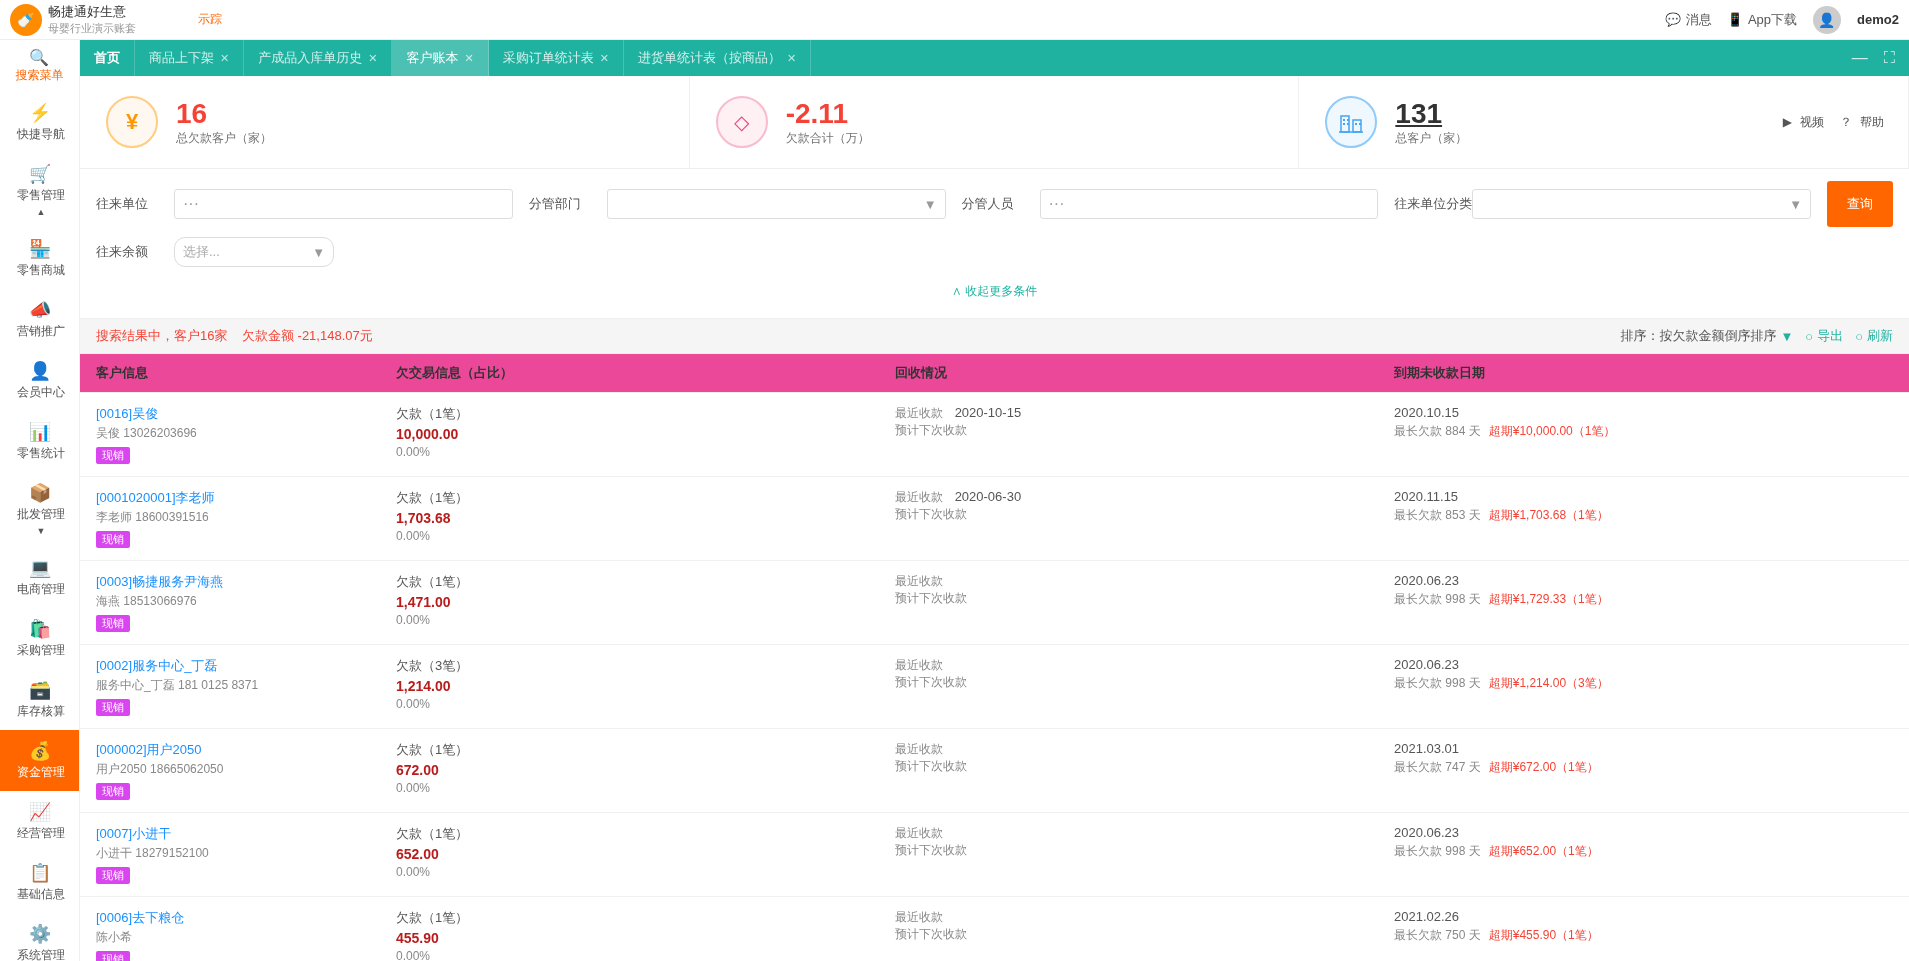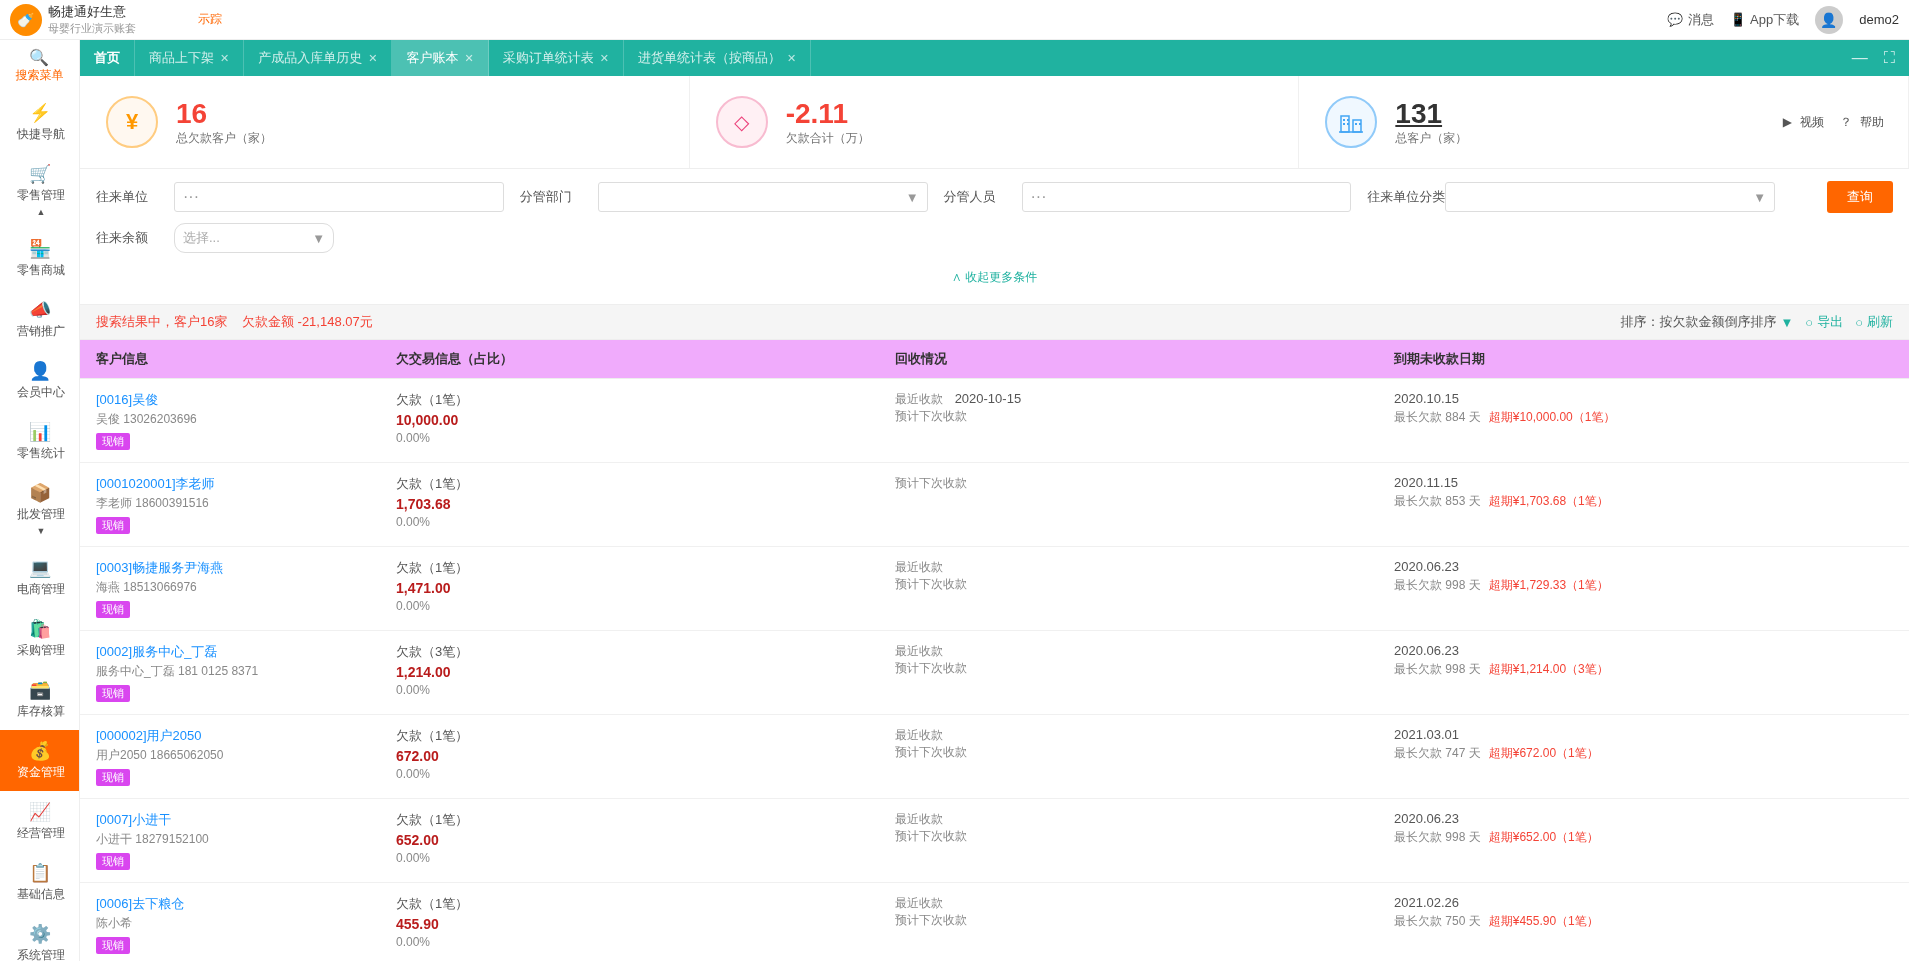--- a/index.html
+++ b/index.html
@@ -58,34 +58,34 @@
     
     .filter-area { background: #fff; padding: 12px 16px; border-bottom: 1px solid #eee; }
     .filter-row { display: flex; align-items: center; gap: 16px; margin-bottom: 10px; }
     .filter-item { display: flex; align-items: center; gap: 8px; flex: 1; }
     .filter-label { color: #555; font-size: 13px; white-space: nowrap; width: 70px; }
     .filter-input { flex: 1; height: 30px; border: 1px solid #ddd; border-radius: 3px; padding: 0 8px; font-size: 13px; color: #333; display: flex; align-items: center; justify-content: space-between; cursor: pointer; }
     .filter-input .dots { color: #999; font-size: 16px; }
     .filter-select { flex: 1; height: 30px; border: 1px solid #ddd; border-radius: 3px; padding: 0 8px; font-size: 13px; color: #333; display: flex; align-items: center; justify-content: space-between; cursor: pointer; }
     .filter-select .arrow { color: #999; }
     .filter-placeholder { color: #bbb; }
-    .search-btn { background: #ff6600; color: #fff; border: none; height: 32px; padding: 0 20px; border-radius: 3px; cursor: pointer; font-size: 13px; margin-left: 36px; }
+    .search-btn { background: #ff6600; color: #fff; border: none; height: 46px; padding: 0 20px; border-radius: 3px; cursor: pointer; font-size: 13px; }
     .collapse-btn { text-align: center; padding: 6px; cursor: pointer; color: #20b2a0; font-size: 12px; }
 
     
     .result-bar { display: flex; align-items: center; justify-content: space-between; padding: 8px 16px; background: #f5f5f5; border-bottom: 1px solid #eee; }
     .result-info { font-size: 13px; color: #555; }
     .result-info span { color: #f44336; }
     .result-actions { display: flex; align-items: center; gap: 12px; font-size: 13px; color: #555; }
     .sort-select { display: flex; align-items: center; gap: 4px; cursor: pointer; }
     .action-btn { display: flex; align-items: center; gap: 4px; cursor: pointer; color: #20b2a0; }
 
     
     .table-wrap { background: #fff; }
-    .table-header { display: grid; grid-template-columns: 300px 1fr 1fr 1fr; padding: 10px 16px; background: #f0abfc; border-bottom: 1px solid #eee; font-weight: bold; color: #333; font-size: 13px; }
+    .table-header { display: grid; grid-template-columns: 300px 1fr 1fr 1fr; padding: 10px 16px; background: #ec4899; border-bottom: 1px solid #eee; font-weight: bold; color: #333; font-size: 13px; }
     .table-row { display: grid; grid-template-columns: 300px 1fr 1fr 1fr; padding: 12px 16px; border-bottom: 1px solid #f0f0f0; align-items: start; }
     .customer-name { color: #1890ff; font-size: 13px; cursor: pointer; }
     .customer-info { color: #888; font-size: 12px; margin: 2px 0; }
     .tag { display: inline-block; padding: 1px 6px; border-radius: 2px; font-size: 11px; color: #fff; margin-top: 3px; }
     .tag.green { background: #d946ef; }
     .debt-count { color: #555; font-size: 13px; }
     .debt-amount { color: #b91c1c; font-size: 14px; font-weight: bold; margin: 3px 0; }
     .debt-percent { color: #888; font-size: 12px; }
     .recovery-label { color: #888; font-size: 12px; }
     .recovery-date { color: #555; font-size: 13px; }
@@ -115,21 +115,21 @@
         <span>💬</span>
         <span>消息</span>
       </div>
       <div class="top-bar-btn">
         <span>📱</span>
         <span>App下载</span>
       </div>
       <div class="avatar">
         <span style="font-size:14px;">👤</span>
       </div>
-      <span style="font-size:13px; color:#333;">demo2</span>
+      <span style="font-size:13px; color:#333;font-weight:bold;">demo2</span>
     </div>
   </div>
 
   <div class="main-layout">
 
     <div class="sidebar">
       <div class="sidebar-search">
         <div style="font-size:16px;">🔍</div>
         <div>搜索菜单</div>
       </div>
@@ -390,20 +390,24 @@
       <div class="customer-name">[0001020001]李老师</div>
       <div class="customer-info">李老师  18600391516</div>
       <span class="tag green">现销</span>
     </div>
     <div>
       <div class="debt-count">欠款（1笔）</div>
       <div class="debt-amount">1,703.68</div>
       <div class="debt-percent">0.00%</div>
     </div>
     <div>
+      <div>
+        <span class="recovery-label">最近收款</span>
+        <span class="recovery-date" style="margin-left:8px;">2020-06-30</span>
+      </div>
       <div class="recovery-next">预计下次收款</div>
     </div>
     <div>
       <div class="overdue-date">2020.11.15</div>
       <div style="display:flex; align-items:center; gap:8px; margin-top:3px;">
         <span class="overdue-days">最长欠款 853 天</span>
         <span class="overdue-link">超期¥1,703.68（1笔）</span>
       </div>
     </div>
   </div>

